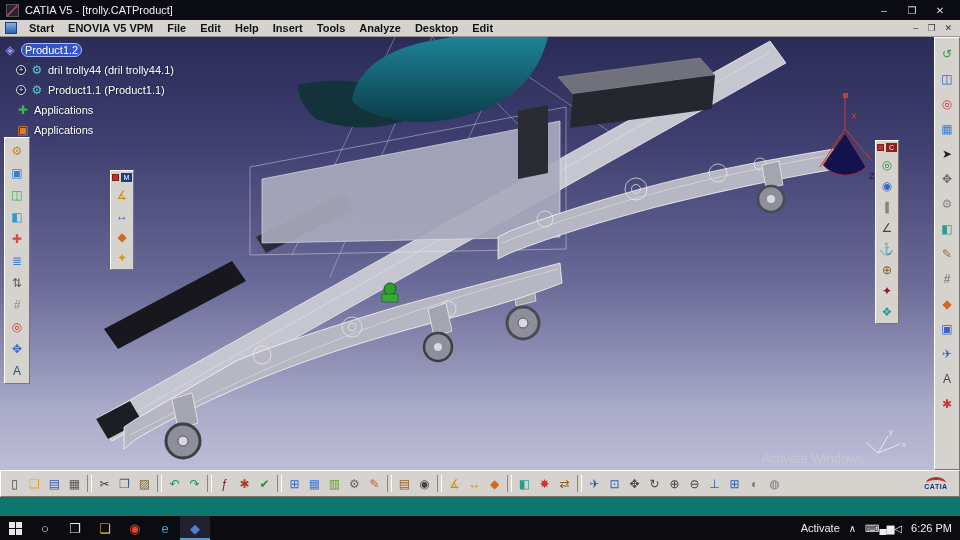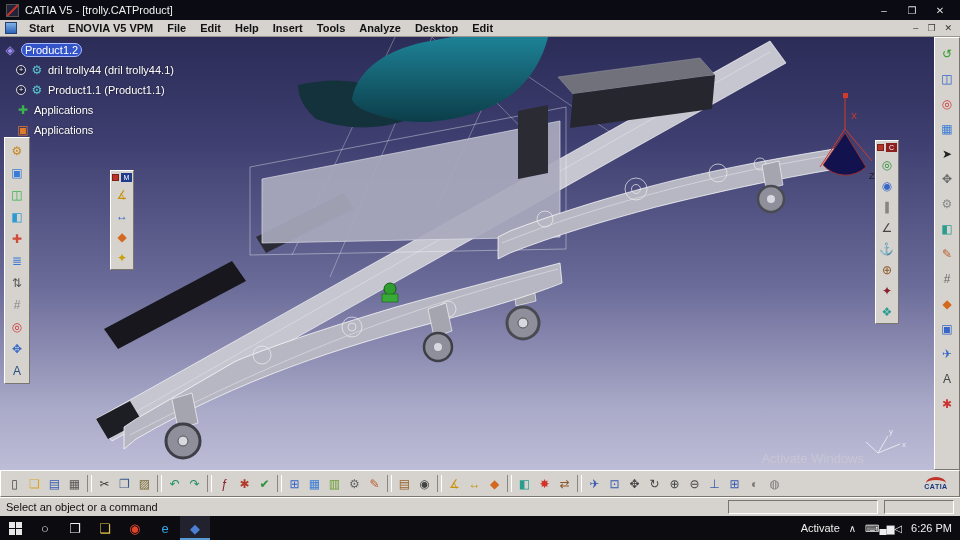--- a/index.html
+++ b/index.html
@@ -352,27 +352,20 @@
         <span class="ticon" style="color: rgb(53, 88, 176);">⊞</span>
         <span class="ticon" style="color: rgb(119, 119, 119);">◐</span>
         <span class="ticon" style="color: rgb(119, 119, 119);">◍</span>
       </div>
     <div class="catia-logo">
       <div class="catia-swoosh"></div>
       <div class="catia-text">CATIA</div>
     </div>
   </div>
 
-  <div class="statusbar">
-    <span class="status-msg">Select an object or a command</span>
-    <div class="status-right">
-      <div class="status-field"></div>
-      <div class="status-field small"></div>
-    </div>
-  </div>
 
   <div class="taskbar">
     <div class="tb-btn">
       <div class="winlogo">
           <span></span>
           <span></span>
           <span></span>
           <span></span>
         </div>
     </div>

